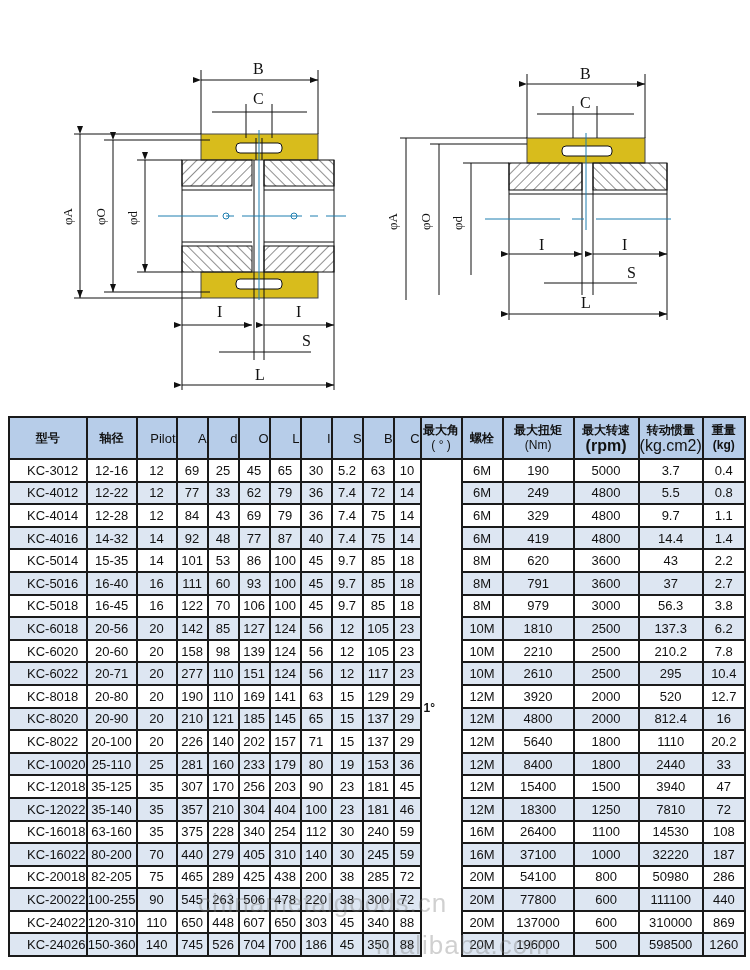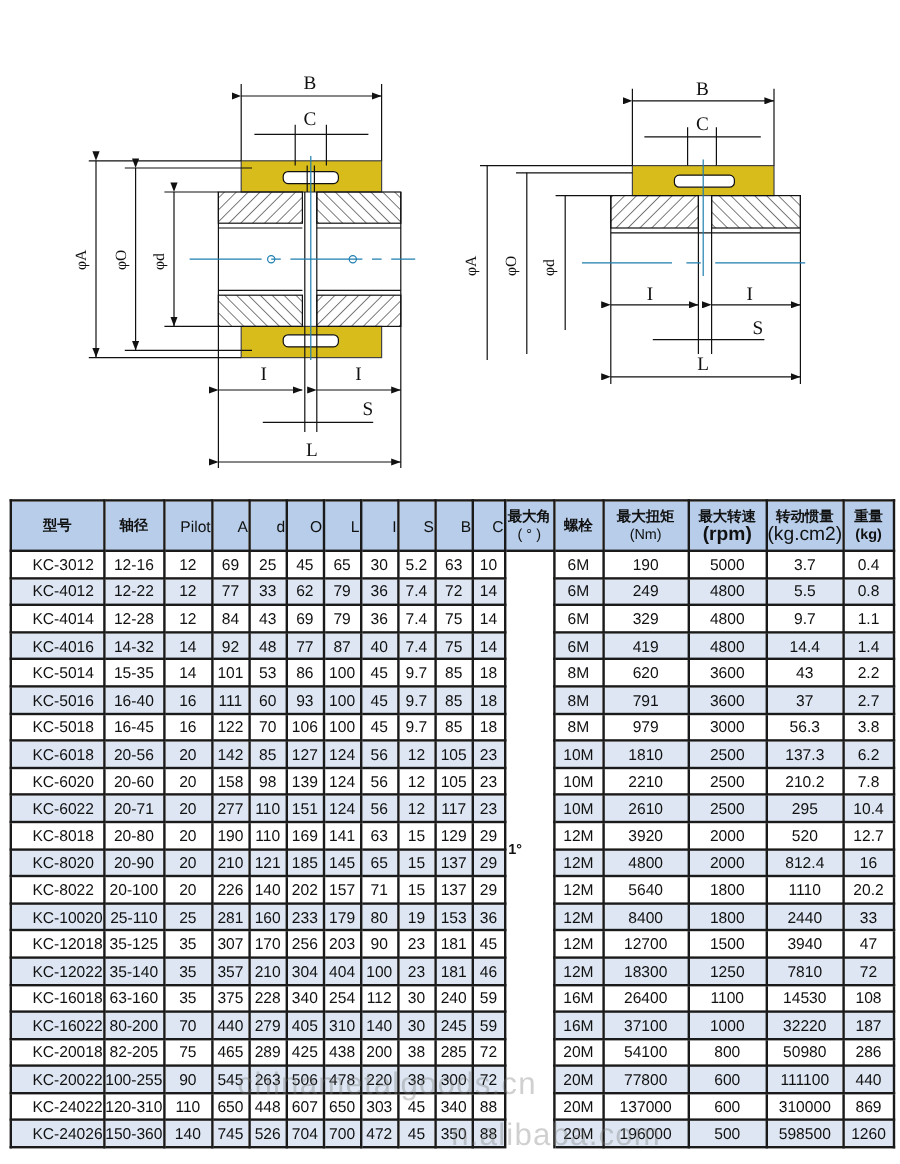--- a/index.html
+++ b/index.html
@@ -483,21 +483,21 @@
         <td>35</td>
         <td>307</td>
         <td>170</td>
         <td>256</td>
         <td>203</td>
         <td>90</td>
         <td>23</td>
         <td>181</td>
         <td>45</td>
         <td class="bold">12M</td>
-        <td>12700</td>
+        <td>15400</td>
         <td>1500</td>
         <td>3940</td>
         <td>47</td>
       </tr>
       <tr class="alt">
         <td class="model">KC-12022</td>
         <td>35-140</td>
         <td>35</td>
         <td>357</td>
         <td>210</td>
@@ -604,21 +604,21 @@
         <td>869</td>
       </tr>
       <tr class="alt">
         <td class="model">KC-24026</td>
         <td>150-360</td>
         <td>140</td>
         <td>745</td>
         <td>526</td>
         <td>704</td>
         <td>700</td>
-        <td>472</td>
+        <td>186</td>
         <td>45</td>
         <td>350</td>
         <td>88</td>
         <td class="bold">20M</td>
         <td>196000</td>
         <td>500</td>
         <td>598500</td>
         <td>1260</td>
       </tr>
     </tbody>

